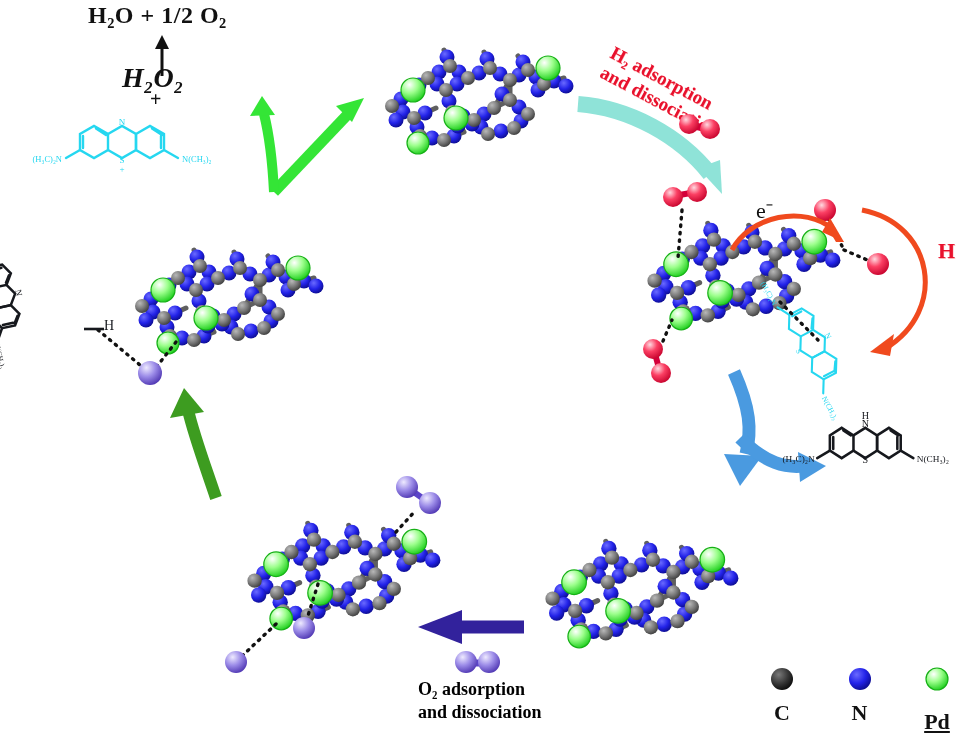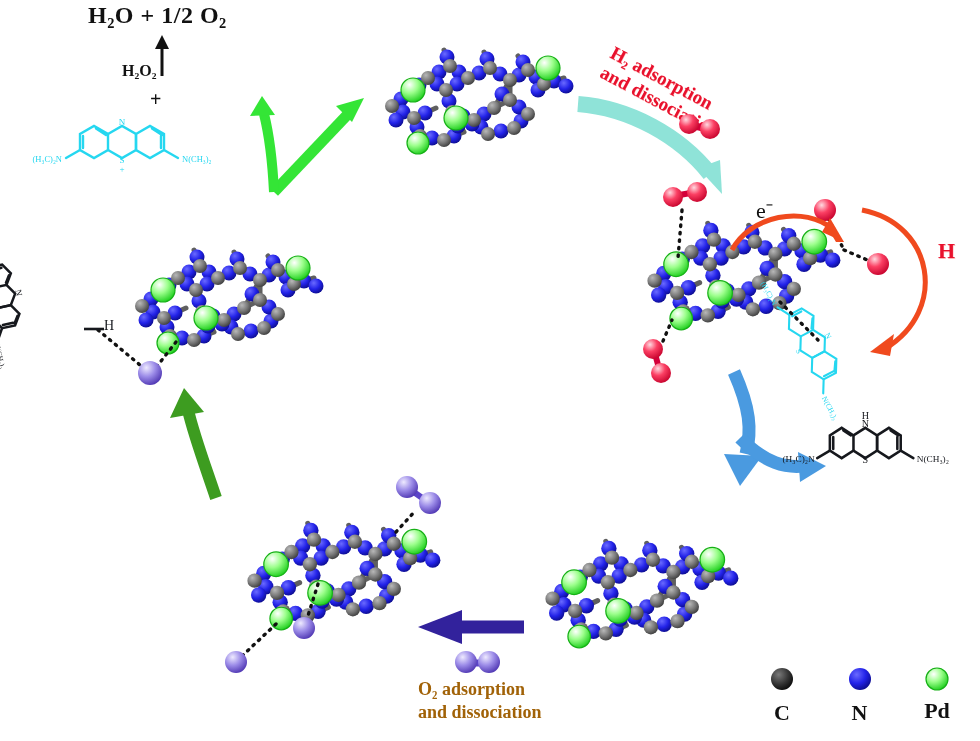--- a/index.html
+++ b/index.html
@@ -2,21 +2,21 @@
 <html><head>
 <meta charset="utf-8">
 <style>
   html,body{margin:0;padding:0;background:#fff;}
   body{width:980px;height:741px;position:relative;overflow:hidden;
        font-family:"Liberation Serif",serif;}
   .abs{position:absolute;}
   .eq{font-weight:bold;color:#111;white-space:nowrap;}
   .lbl-red{color:#e8112d;font-weight:bold;font-family:"Liberation Serif",serif;
            text-shadow:0.5px 0.5px 0 rgba(255,120,120,.55);}
-  .lbl-purple{color:#a16207;font-weight:bold;font-family:"Liberation Serif",serif;}
+  .lbl-purple{color:#000000;font-weight:bold;font-family:"Liberation Serif",serif;}
   .lbl-blk{color:#111;text-align:right;}
   svg{overflow:visible;}
   .sheetwrap{position:absolute;transform-origin:0 0;}
 </style>
 </head>
 <body>
 
 <svg class="abs" width="0" height="0">
   <defs>
     <radialGradient id="gC" cx="35%" cy="30%" r="75%">
@@ -52,21 +52,21 @@
   </defs>
 </svg>
 
 <div class="abs eq lbl-blk" style="left:88px;top:2px;font-size:24px;letter-spacing:.5px;">
   <span>H₂O  +  1/2  O₂</span>
 </div>
 <svg class="abs" style="left:148px;top:34px;" width="30" height="42">
   <line x1="14" y1="42" x2="14" y2="10" stroke="#111" stroke-width="3"></line>
   <path d="M14 1 L7 15 L21 15 Z" fill="#111"></path>
 </svg>
-<div class="abs eq lbl-blk" style="left:122px;top:62px;font-size:16px;">
+<div class="abs eq lbl-blk" style="left:122px;top:62px;font-size:28px;font-style:italic;">
   <span>H₂O₂</span>
 </div>
 <div class="abs eq lbl-blk" style="left:150px;top:88px;font-size:20px;">
   <span>+</span>
 </div>
 
 <svg class="abs" style="left:28px;top:112px;" width="230" height="62" viewBox="0 0 230 62">
   <g stroke="#25d7f0" stroke-width="2.4" fill="none" stroke-linecap="round">
 
     <path d="M52 38 L52 22 L66 14 L80 22 L80 38 L66 46 Z"></path>
@@ -680,15 +680,15 @@
   <div style="text-align:center;width:60px;">
     <svg width="30" height="30">
       <circle cx="15" cy="15" r="11" fill="url(#gN)"></circle>
     </svg>
     <div class="eq" style="font-size:22px;margin-top:2px;">N</div>
   </div>
   <div style="text-align:center;width:60px;">
     <svg width="30" height="30">
       <circle cx="15" cy="15" r="11" fill="url(#gPd)" stroke="#16b016" stroke-width="1.2"></circle>
     </svg>
-    <div class="eq" style="font-size:22px;margin-top:0;">Pd</div>
+    <div class="eq" style="font-size:22px;margin-top:11px;text-decoration:underline;">Pd</div>
   </div>
 </div>
 
 </body></html>

